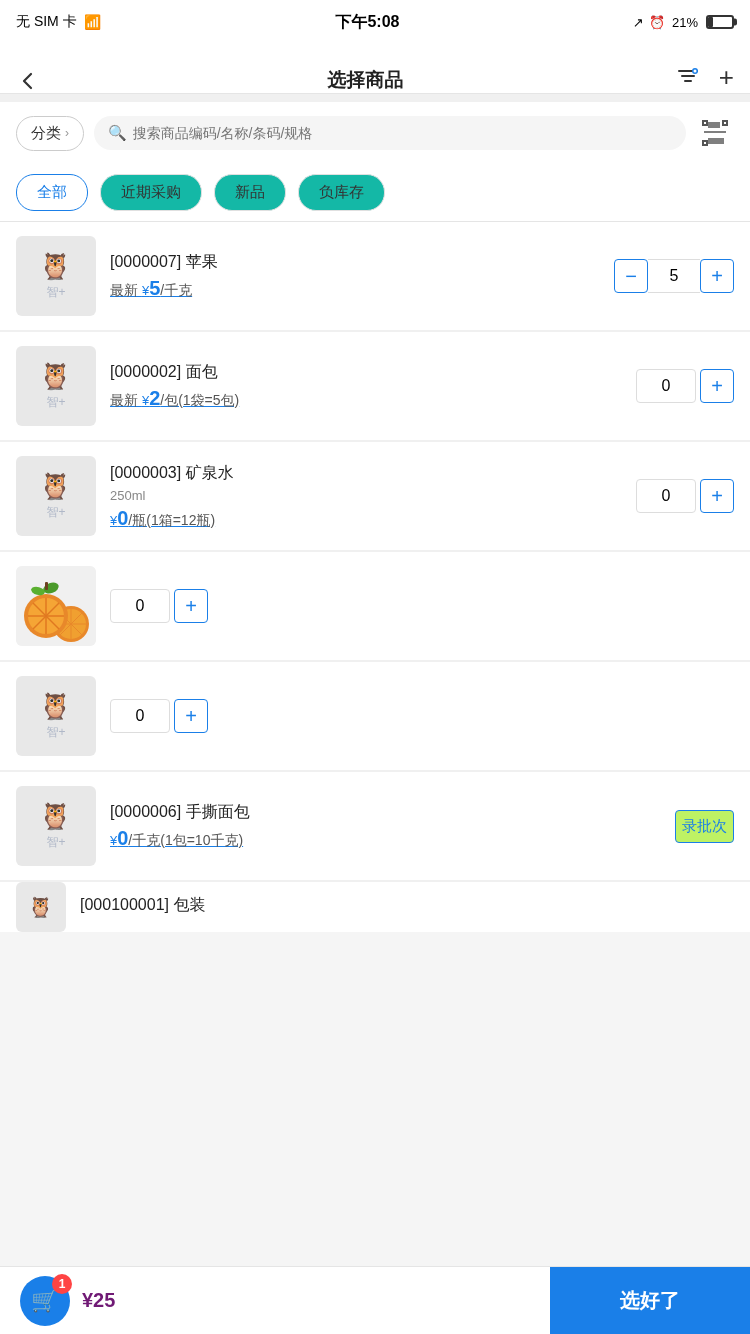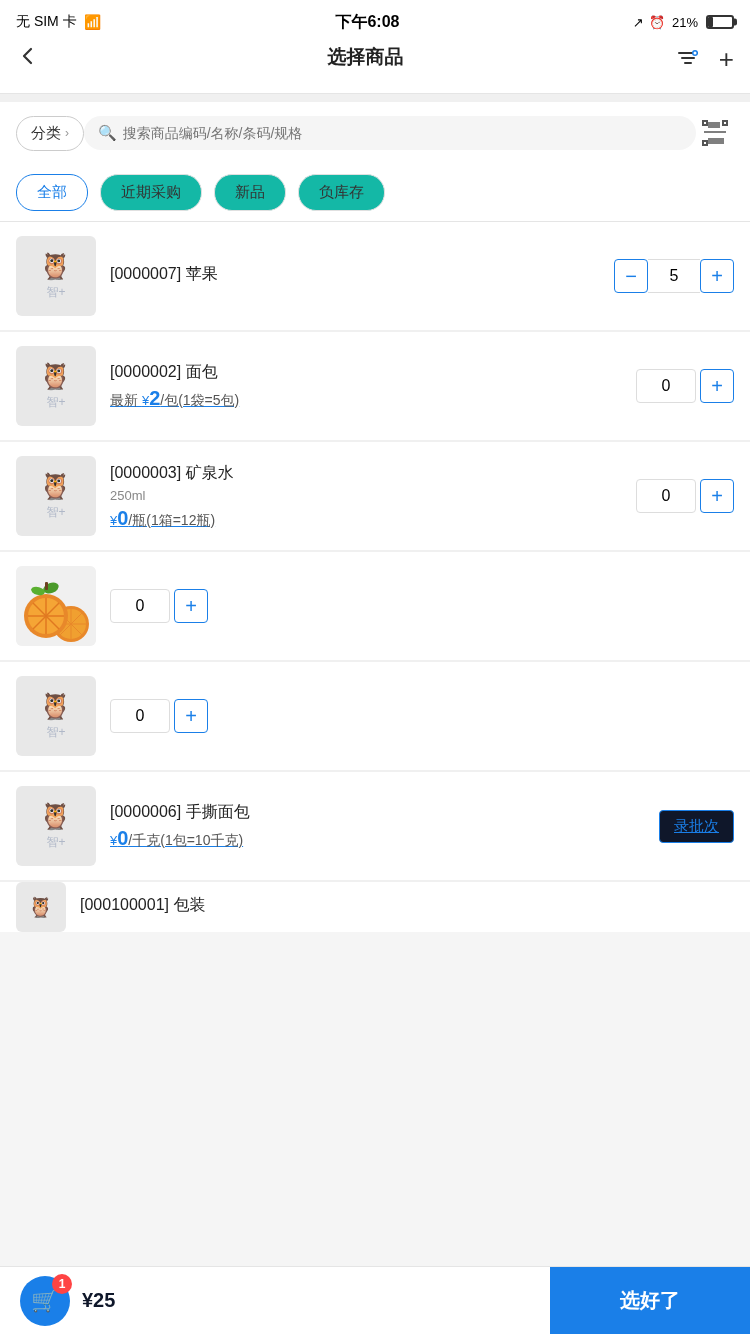--- a/index.html
+++ b/index.html
@@ -36,41 +36,42 @@
     }
     .battery-fill {
       height: 100%; width: 21%; background: #333; border-radius: 1px;
     }
 
     
     .nav-bar {
       background: #fff;
       height: 50px;
       display: flex;
-      align-items: flex-start;
+      align-items: flex-end;
       justify-content: space-between;
       padding: 0 16px;
       border-bottom: 1px solid #e5e5e5;
     }
     .nav-back {
       font-size: 22px; color: #333; cursor: pointer;
       width: 40px; display: flex; align-items: center;
     }
     .nav-title { font-size: 19px; font-weight: 600; color: #222; }
     .nav-actions { display: flex; align-items: center; gap: 18px; }
 
     
     .divider { height: 8px; background: #f0f0f0; }
 
     
     .filter-bar {
       background: #fff;
       padding: 12px 16px;
       display: flex;
       align-items: center;
+      gap: 10px;
     }
     .category-btn {
       display: flex; align-items: center; gap: 4px;
       padding: 7px 14px;
       border: 1px solid #ccc; border-radius: 20px;
       font-size: 15px; color: #333; background: #fff; cursor: pointer;
       white-space: nowrap;
     }
     .category-btn .chevron { font-size: 12px; color: #999; }
     .search-box {
@@ -196,25 +197,24 @@
       border: 1.5px solid #1a7fe8; border-radius: 4px;
       color: #1a7fe8; font-size: 20px; cursor: pointer;
       background: #fff; margin-left: 4px;
     }
 
     .batch-btn {
       border: 1.5px solid #1a7fe8;
       border-radius: 4px;
       color: #1a7fe8;
       font-size: 15px;
-      padding: 6px 14px;
-      background: #0f172a;
+      padding: 6px 6px;
+      background: #bef264;
       cursor: pointer;
       white-space: nowrap;
-      text-decoration: underline;
     }
 
     
     .bottom-bar {
       position: fixed;
       bottom: 0; left: 0; width: 750px;
       height: 68px;
       background: #fff;
       display: flex;
       align-items: center;
@@ -234,21 +234,21 @@
       cursor: pointer;
     }
     .cart-icon { font-size: 22px; color: #fff; }
     .cart-badge {
       position: absolute; top: -2px; right: -2px;
       background: #ff4444; color: #fff;
       width: 20px; height: 20px; border-radius: 50%;
       font-size: 12px; display: flex; align-items: center; justify-content: center;
       font-weight: 700;
     }
-    .cart-total { font-size: 20px; font-weight: 600; color: #0f172a; }
+    .cart-total { font-size: 20px; font-weight: 600; color: #701a75; }
     .confirm-btn {
       width: 200px; height: 68px;
       background: #1a7fe8; color: #fff;
       font-size: 20px; font-weight: 600;
       border: none; cursor: pointer;
       display: flex; align-items: center; justify-content: center;
       flex-shrink: 0;
     }
 
     
@@ -264,21 +264,21 @@
     }
   </style>
 </head>
 <body>
 
 <div class="status-bar">
   <div class="status-left">
     <span>无 SIM 卡</span>
     <span>📶</span>
   </div>
-  <div class="status-center">下午6:08</div>
+  <div class="status-center">下午5:08</div>
   <div class="status-right">
     <span style="font-size:13px;">↗</span>
     <span style="font-size:13px;">⏰</span>
     <span>21%</span>
     <div class="battery-bar">
       <div class="battery-fill"></div>
     </div>
   </div>
 </div>
 
@@ -349,20 +349,26 @@
 
   <div class="product-item">
     <div class="placeholder-img">
       <span class="owl-logo">🦉</span>
       <span class="owl-text">智+</span>
     </div>
     <div class="product-info">
       <div class="product-name">
         <span>[0000007]</span> <span>苹果</span>
       </div>
+      <div class="product-price">
+        <span class="price-underline">
+          <span class="price-label">最新</span>
+          <span class="yen"> ¥</span><span class="price-value">5</span><span class="price-unit">/千克</span>
+        </span>
+      </div>
     </div>
     <div class="quantity-control">
       <button class="qty-btn">−</button>
       <input class="qty-input" type="text" value="5" style="">
       <button class="qty-btn">+</button>
     </div>
   </div>
 
   <div class="product-item">
     <div class="placeholder-img">

